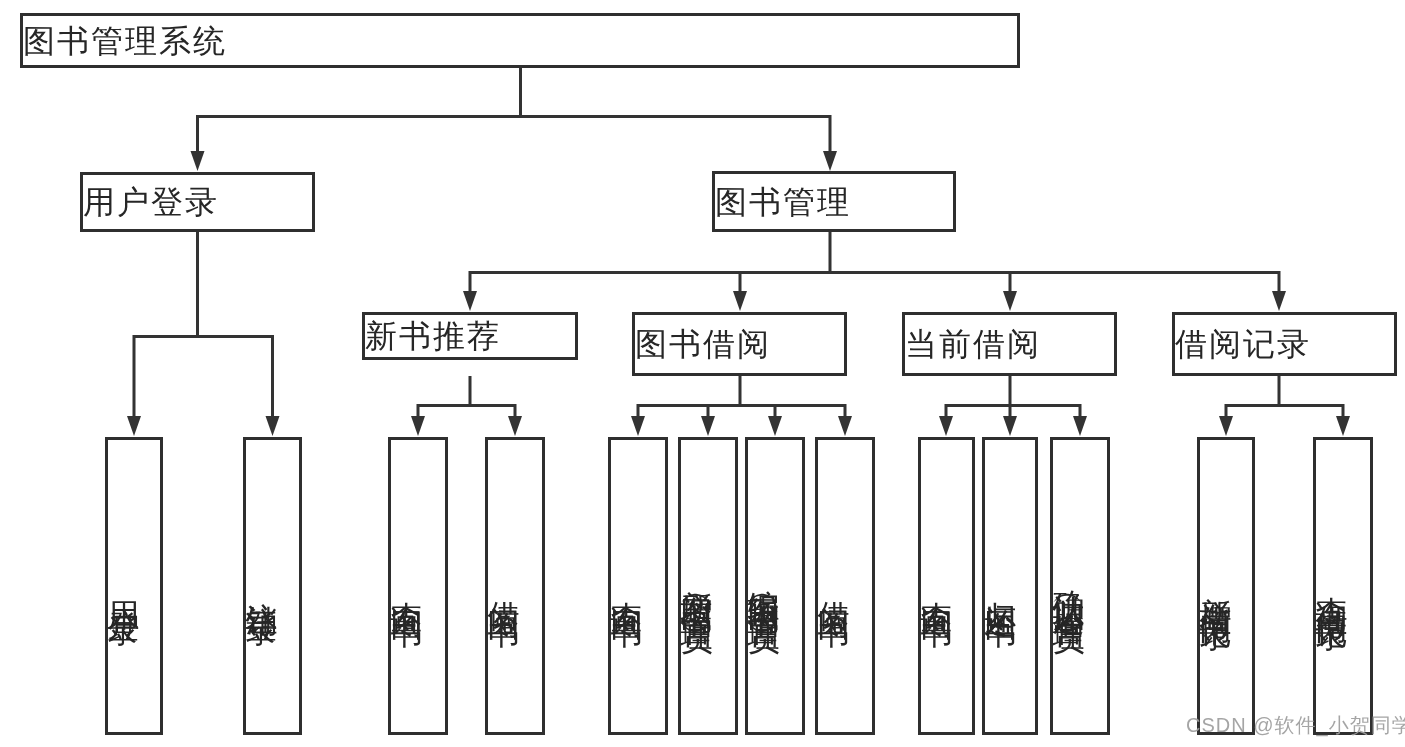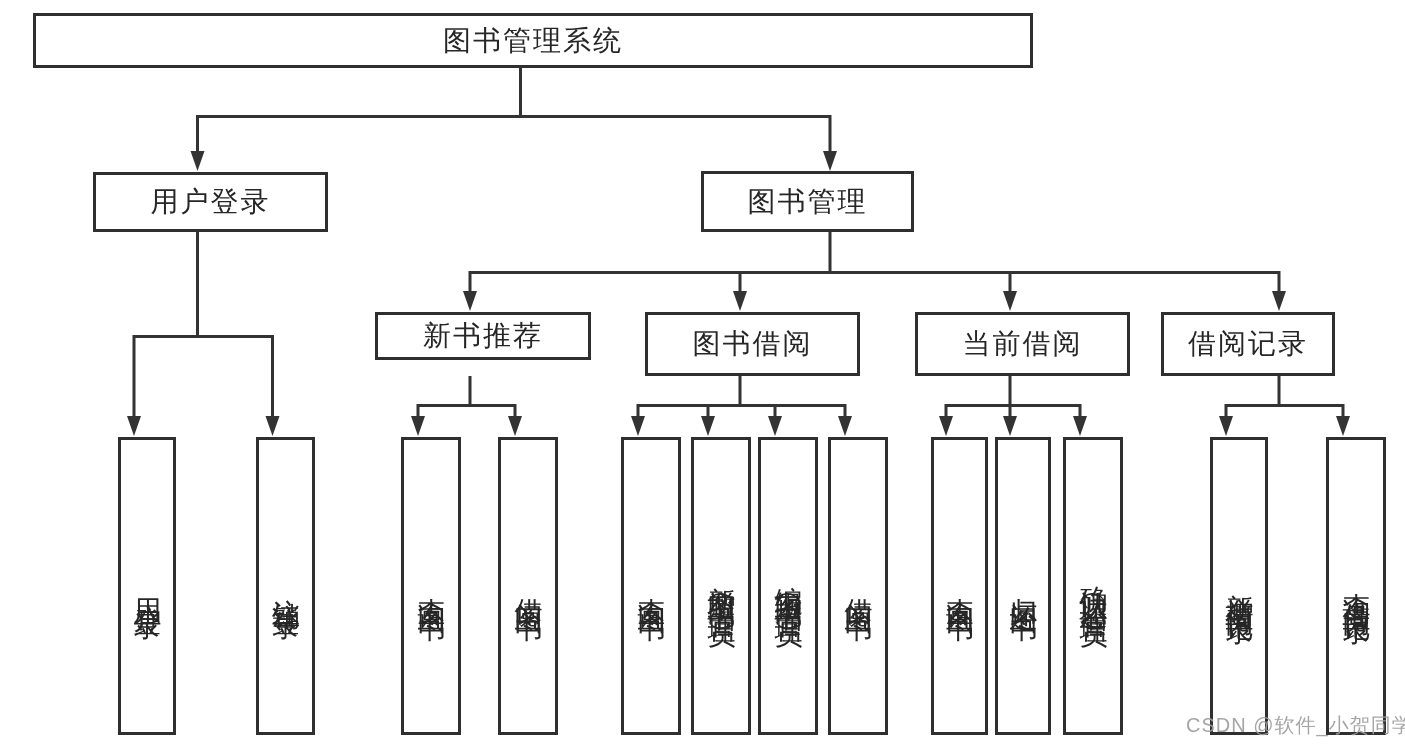--- a/index.html
+++ b/index.html
@@ -9,26 +9,25 @@
     background:#ffffff;
     font-family:"Liberation Sans","DejaVu Sans",sans-serif;
     overflow:hidden;
   }
   #wires{position:absolute;left:0;top:0;z-index:0;}
   .node{
     position:absolute;
     box-sizing:border-box;
     background:#ffffff;
     border:3px solid #2f2f2f;
-    display:flex;align-items:center;justify-content:center;
+    display:flex;align-items:center;justify-content:flex-start;
     color:#262626;
-    font-size:28px;
+    font-size:32px;
     line-height:1;
     z-index:1;
-    margin-left:13px;
   }
   .node.h span{letter-spacing:2px;white-space:nowrap;}
   .node.v .vtext{
     writing-mode:vertical-rl;
     text-orientation:mixed;
     letter-spacing:5px;
     white-space:nowrap;
   }
   .watermark{
     position:absolute;
@@ -86,34 +85,34 @@
     </g>
   </svg>
 
   <div class="node h" style="left:20px;top:13px;width:1000px;height:55px">
     <span>图书管理系统</span>
   </div>
 
   <div class="node h" style="left:80px;top:172px;width:235px;height:60px">
     <span>用户登录</span>
   </div>
-  <div class="node h" style="left:688px;top:171px;width:213px;height:61px">
+  <div class="node h" style="left:712px;top:171px;width:244px;height:61px">
     <span>图书管理</span>
   </div>
 
   <div class="node h" style="left:362px;top:312px;width:216px;height:48px">
     <span>新书推荐</span>
   </div>
   <div class="node h" style="left:632px;top:312px;width:215px;height:64px">
     <span>图书借阅</span>
   </div>
   <div class="node h" style="left:902px;top:312px;width:215px;height:64px">
     <span>当前借阅</span>
   </div>
-  <div class="node h" style="left:1148px;top:312px;width:174px;height:64px">
+  <div class="node h" style="left:1172px;top:312px;width:225px;height:64px">
     <span>借阅记录</span>
   </div>
 
   <div class="node v" style="left:105px;top:437px;width:58px;height:298px">
     <span class="vtext">用户登录</span>
   </div>
   <div class="node v" style="left:243px;top:437px;width:59px;height:298px">
     <span class="vtext">注销登录</span>
   </div>
 

